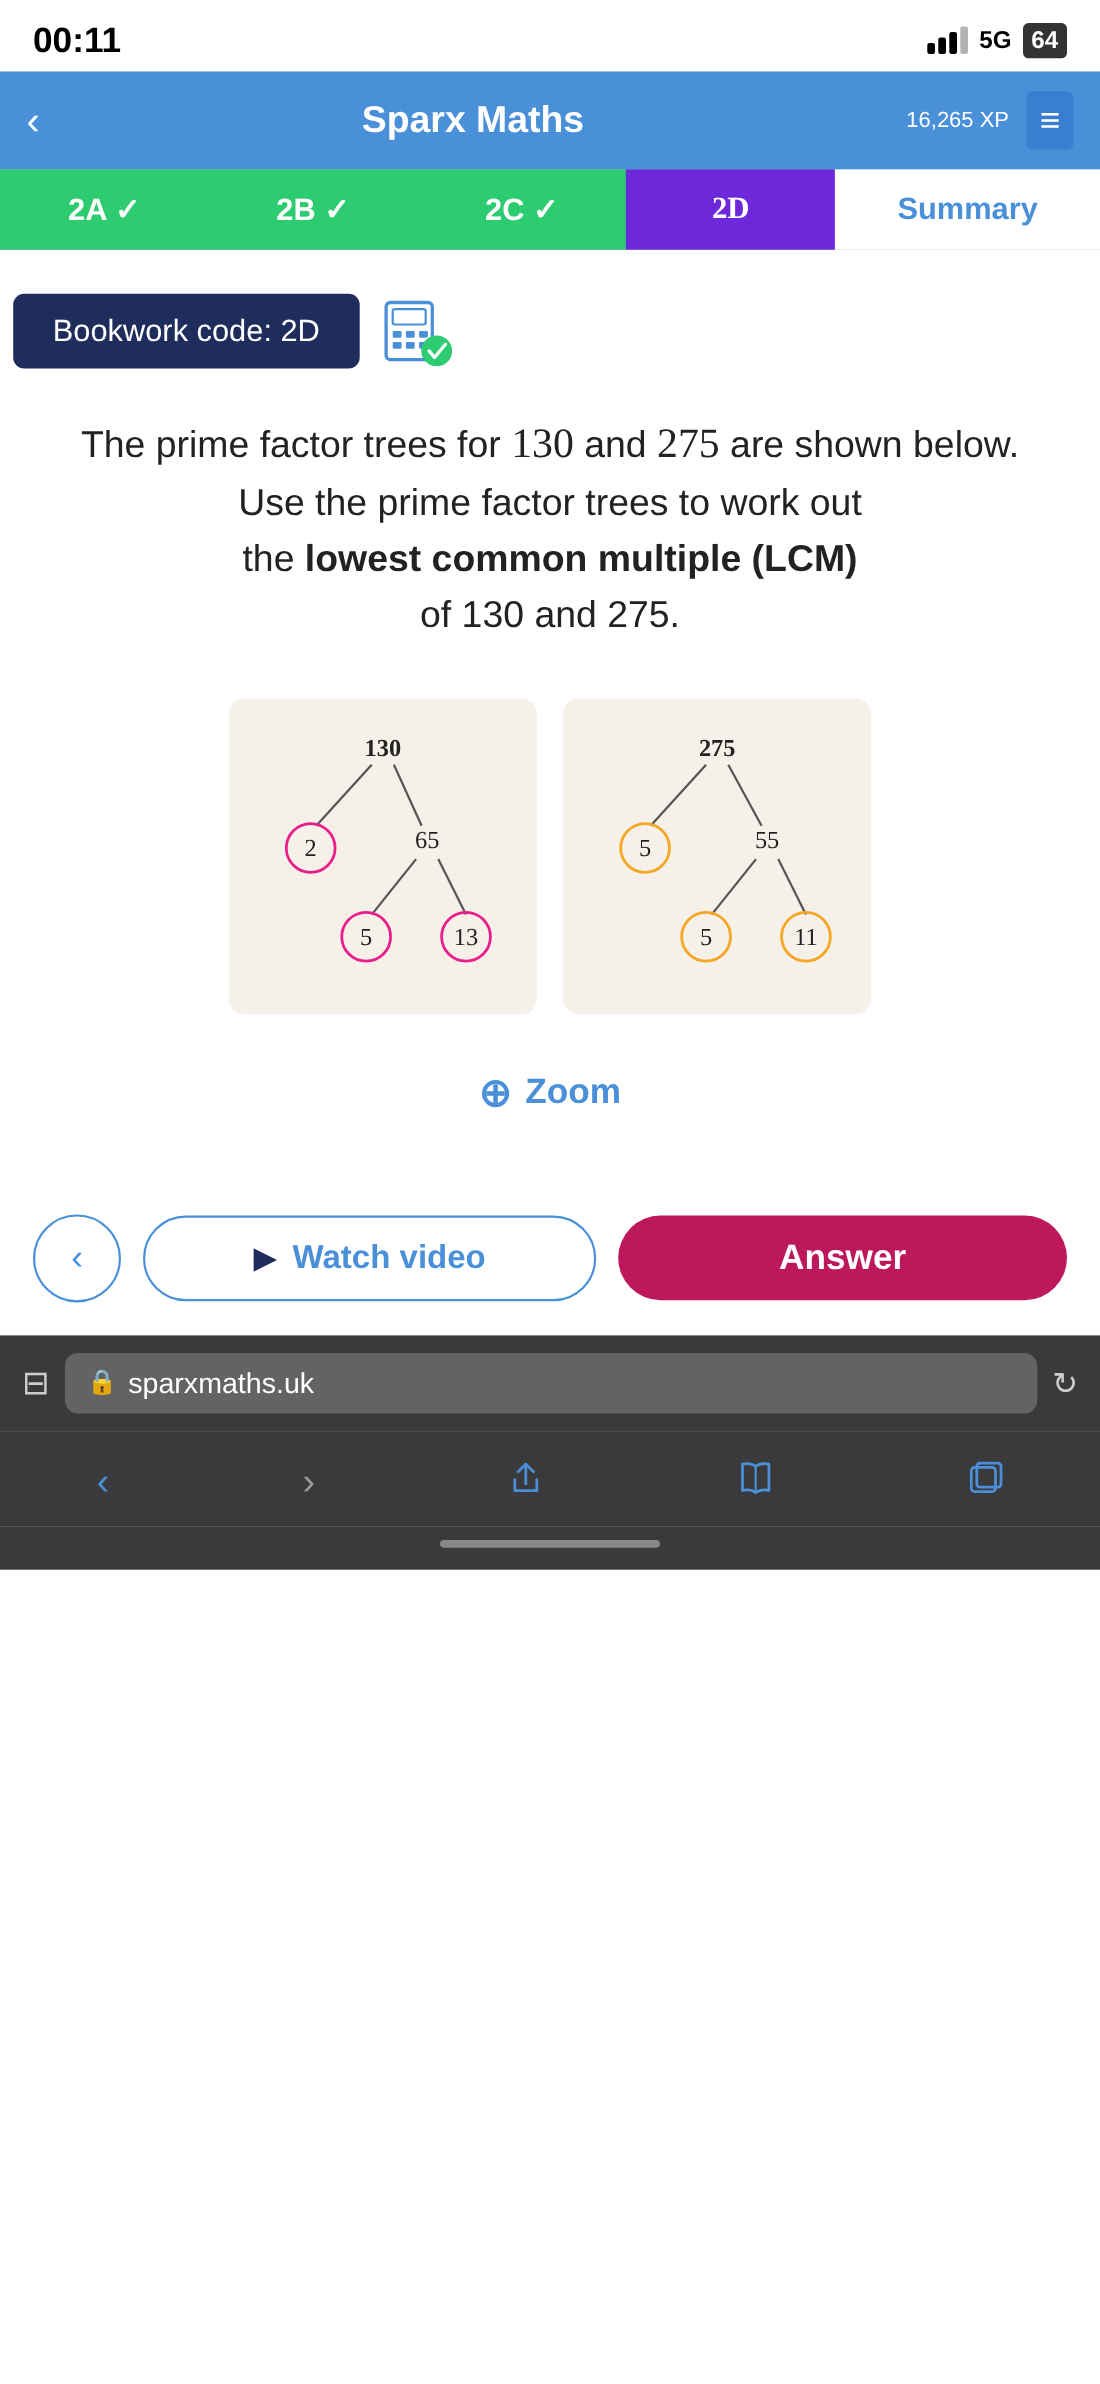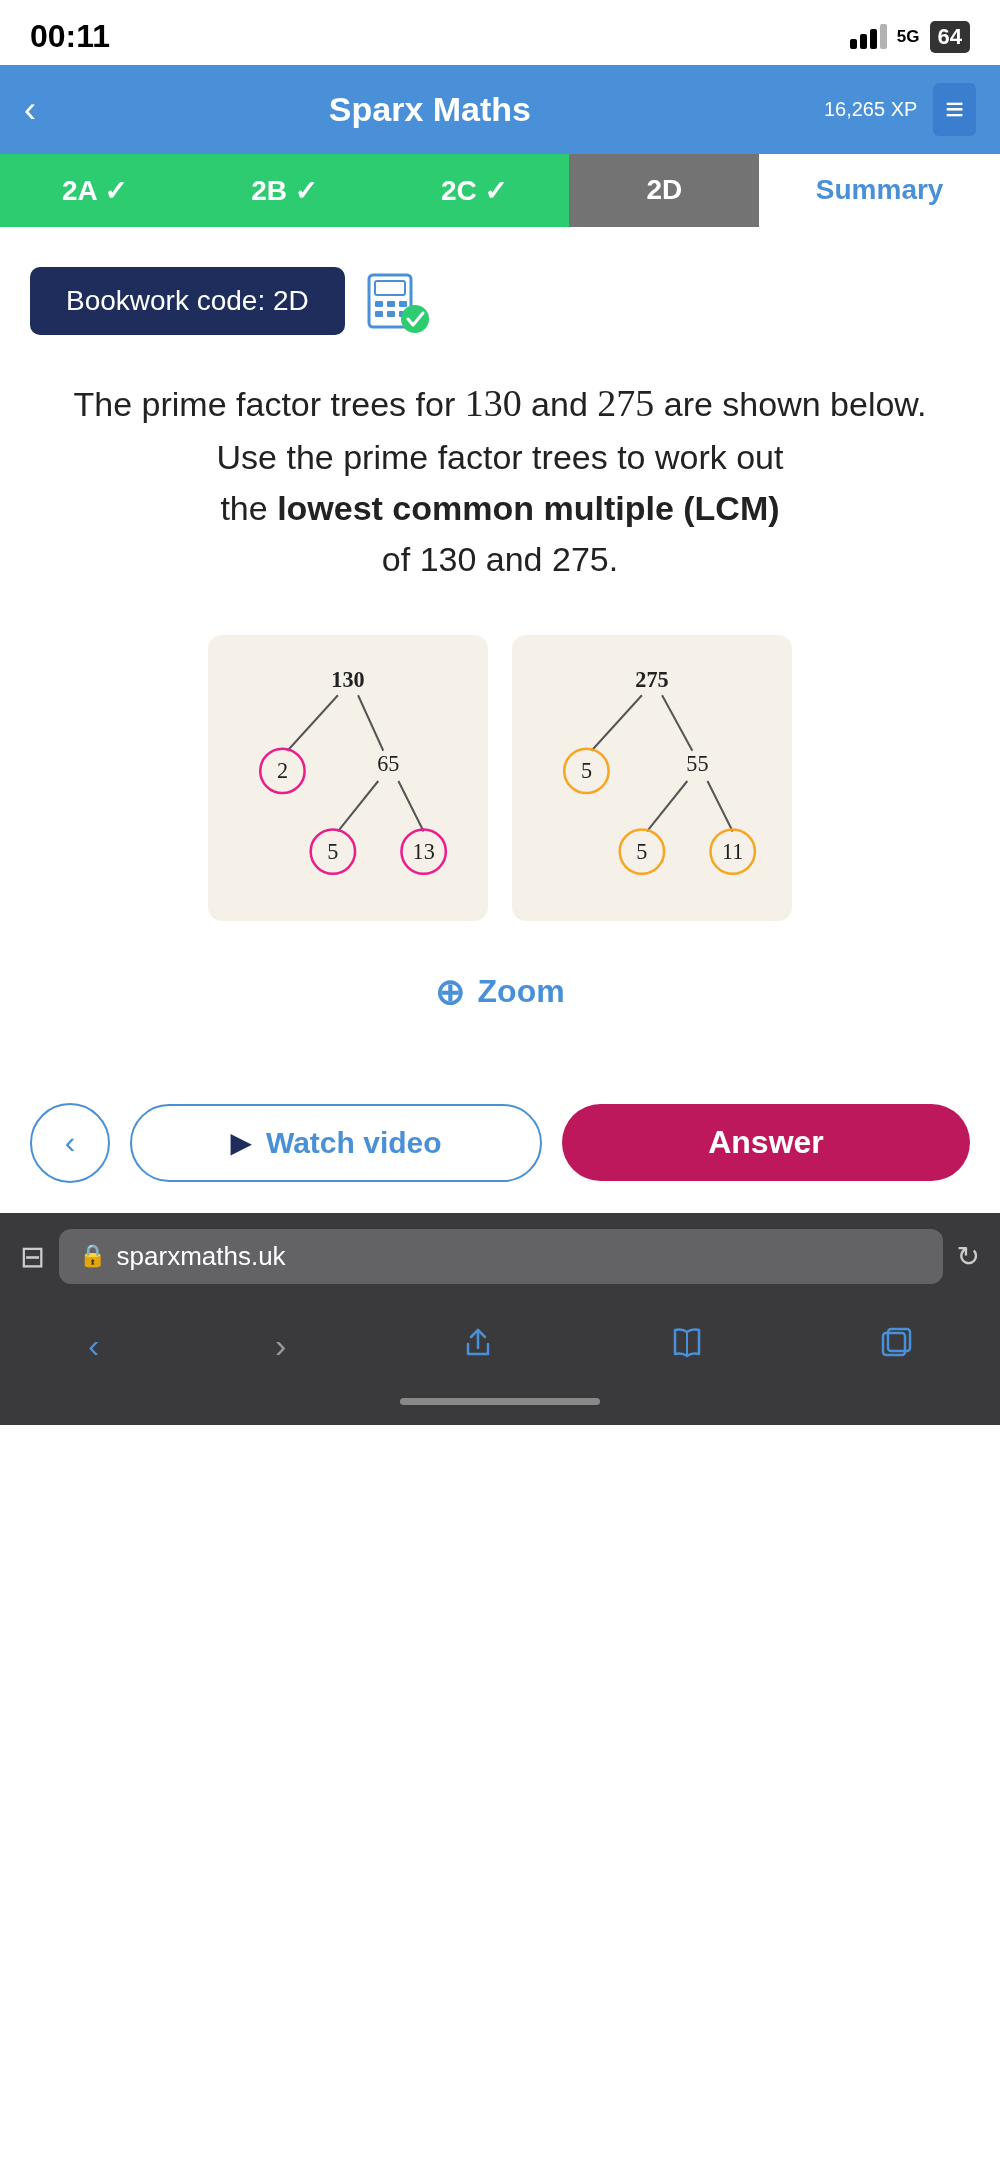--- a/index.html
+++ b/index.html
@@ -39,21 +39,21 @@
     .signal-bars span {
       background: #000;
       width: 7px;
       border-radius: 2px;
     }
     .signal-bars span:nth-child(1) { height: 10px; }
     .signal-bars span:nth-child(2) { height: 15px; }
     .signal-bars span:nth-child(3) { height: 20px; }
     .signal-bars span:nth-child(4) { height: 25px; opacity: 0.3; }
     .status-5g {
-      font-size: 17px;
+      font-size: 22px;
       font-weight: 700;
       color: #000;
     }
     .battery-badge {
       background: #333;
       color: #fff;
       font-size: 22px;
       font-weight: 600;
       padding: 3px 8px;
       border-radius: 5px;
@@ -107,32 +107,33 @@
       text-align: center;
       font-size: 28px;
       font-weight: 600;
       cursor: pointer;
     }
     .tab-green {
       background: #2ecc71;
       color: #fff;
     }
     .tab-dark {
-      background: #737373;
-      color: #fff;
+      background: #6d28d9;
+      color: #fff;
+      font-family: Liberation Serif, serif;
     }
     .tab-summary {
       background: #fff;
       color: #4a90d9;
       flex: 1.3;
     }
 
     
     .main {
-      padding: 40px 30px 20px;
+      padding: 40px 12px 20px;
       background: #fff;
     }
 
     
     .bookwork-row {
       display: flex;
       align-items: center;
       gap: 20px;
       margin-bottom: 40px;
     }

